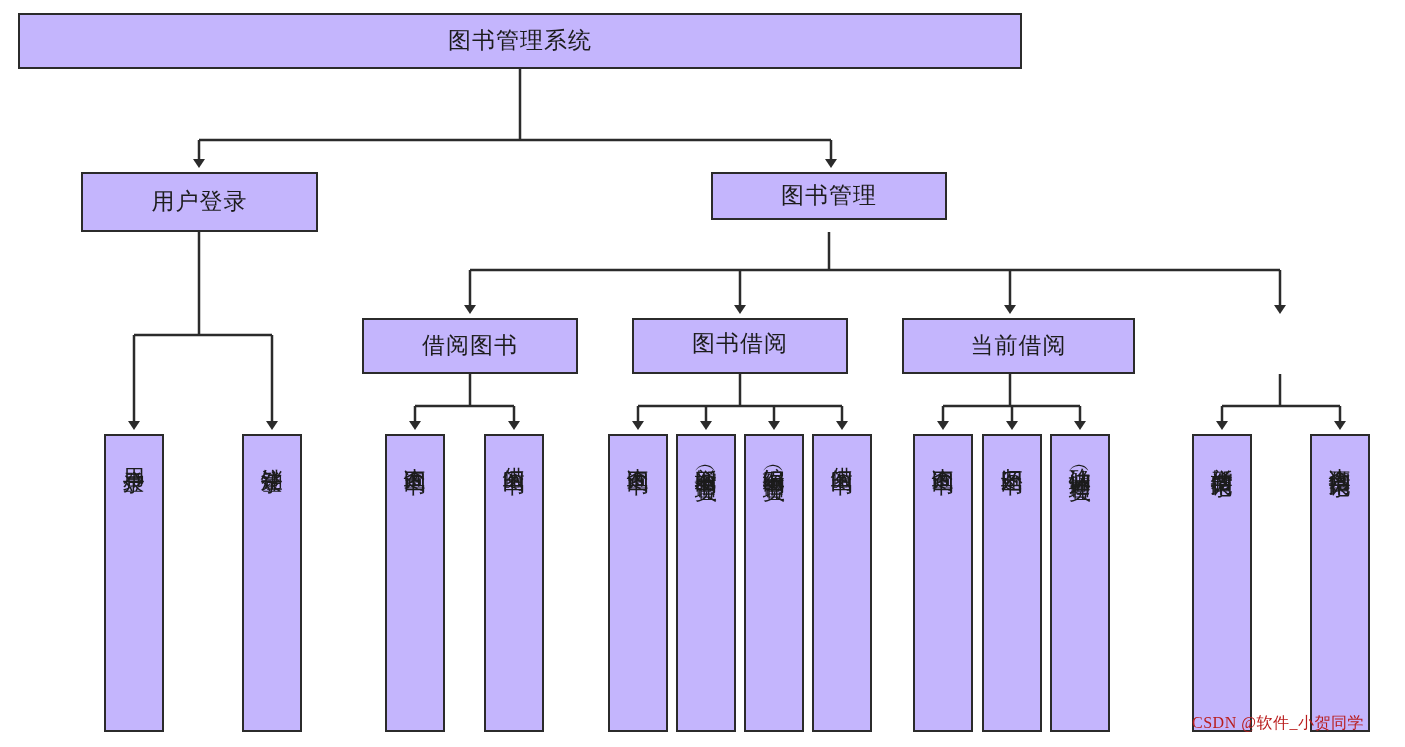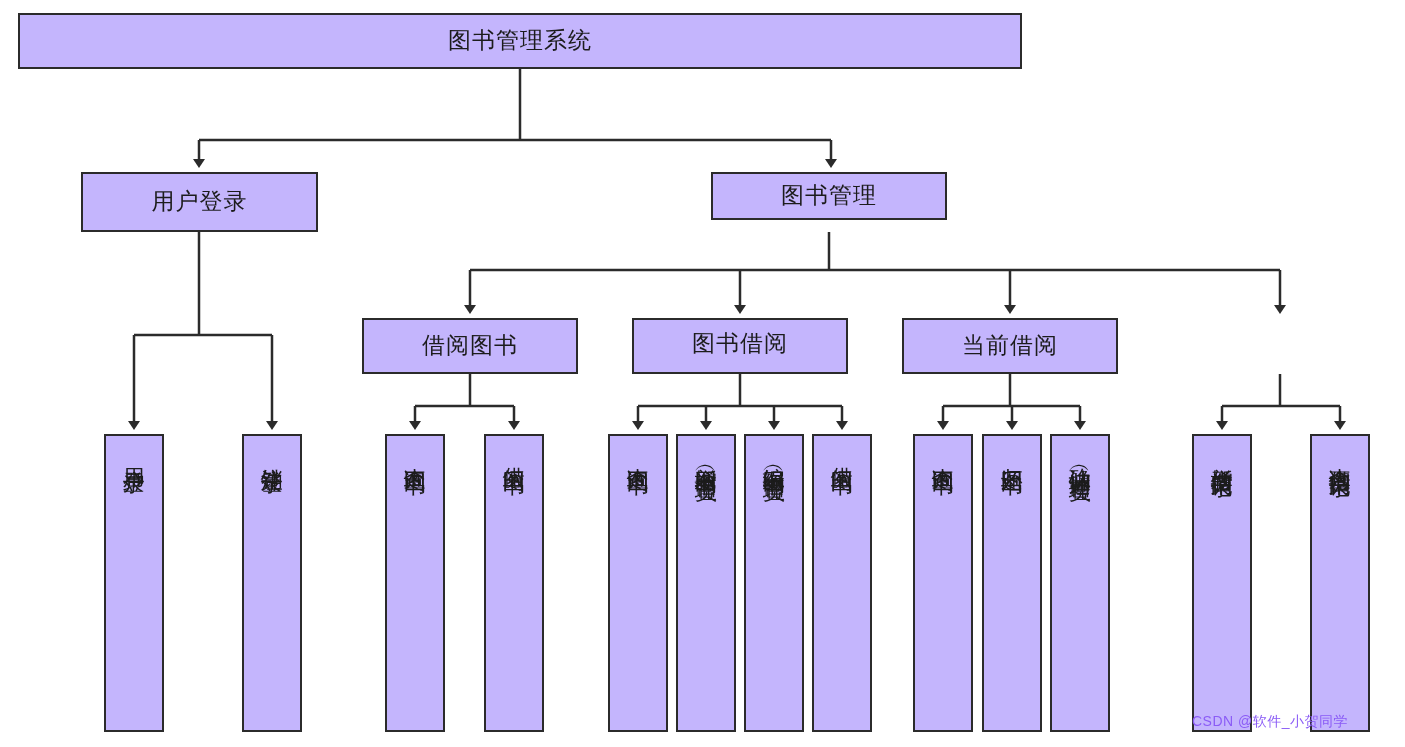--- a/index.html
+++ b/index.html
@@ -50,25 +50,26 @@
     align-items: center;
     padding-top: 14px;
     white-space: nowrap;
   }
   .node.vert .vtext {
     writing-mode: vertical-rl;
     text-orientation: upright;
   }
   .watermark {
     position: absolute;
-    color: #8b5cf6;
-    font-size: 14px;
+    color: #b91c1c;
+    font-size: 16px;
     letter-spacing: 0.5px;
     white-space: nowrap;
     user-select: none;
+    font-family: Liberation Serif, serif;
   }
 </style>
 </head>
 <body>
 
 <div id="canvas">
 
   <svg class="wires" viewBox="0 0 1405 747" xmlns="http://www.w3.org/2000/svg">
     <defs>
       <marker id="arrow" markerWidth="10" markerHeight="12" refX="1" refY="6" orient="auto" markerUnits="userSpaceOnUse">
@@ -131,21 +132,21 @@
   <div class="node horiz" style="left: 711px; top: 172px; width: 236px; height: 48px;">
     <span>图书管理</span>
   </div>
 
   <div class="node horiz" style="left: 362px; top: 318px; width: 216px; height: 56px;">
     <span>借阅图书</span>
   </div>
   <div class="node horiz" style="left: 632px; top: 318px; width: 216px; height: 56px; font-family: Liberation Mono, monospace;">
     <span>图书借阅</span>
   </div>
-  <div class="node horiz" style="left: 902px; top: 318px; width: 216px; height: 56px;">
+  <div class="node horiz" style="left: 902px; top: 318px; width: 233px; height: 56px;">
     <span>当前借阅</span>
   </div>
 
   <div class="node vert" style="left: 104px; top: 434px; width: 60px; height: 298px;">
     <span class="vtext">用户登录</span>
   </div>
   <div class="node vert" style="left: 242px; top: 434px; width: 60px; height: 298px;">
     <span class="vtext">注销登录</span>
   </div>
   <div class="node vert" style="left: 385px; top: 434px; width: 60px; height: 298px;">

